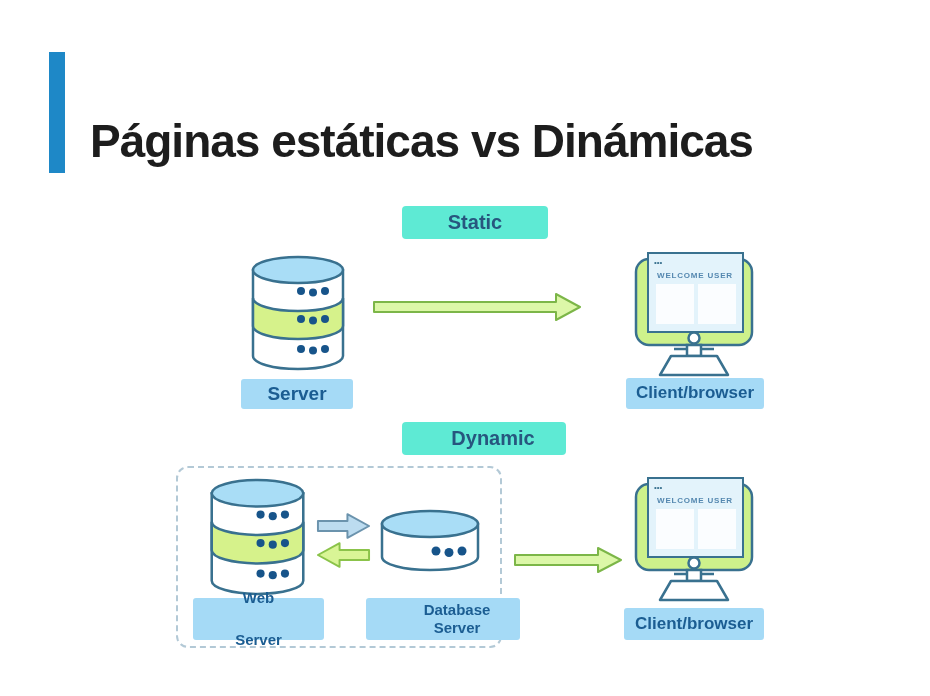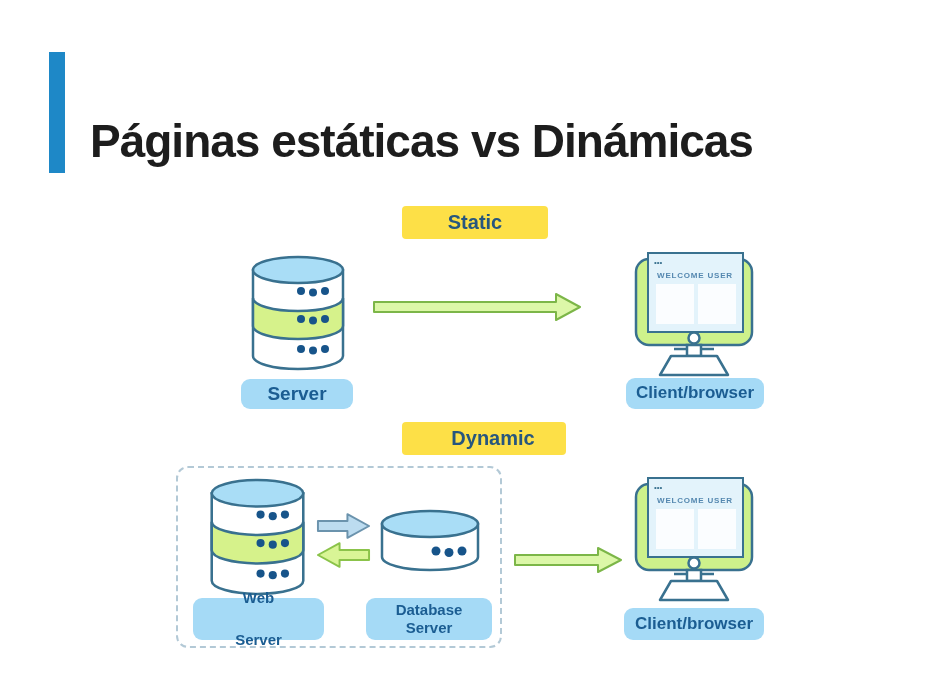--- a/index.html
+++ b/index.html
@@ -8,35 +8,35 @@
     overflow:hidden; font-family:"Liberation Sans", sans-serif;
   }
   
   .accent-bar { position:absolute; left:49px; top:52px; width:16px; height:121px; background:#1e88c7; }
   .page-title {
     position:absolute; left:90px; top:84px; width:810px;
     font-size:46px; font-weight:bold; color:#1d1d1d; letter-spacing:-1px; line-height:1.15;
   }
   
   .badge {
-    position:absolute; background:#fde047; color:#27567e; font-weight:bold;
+    position:absolute; background:#5eead4; color:#27567e; font-weight:bold;
     font-size:20px; border-radius:4px; display:flex; align-items:center; justify-content:center;
   }
   .badge-static { left:402px; top:206px; width:146px; height:33px; }
   .badge-dynamic { left:402px; top:422px; width:146px; height:33px;padding-left:18px; }
   
   .chip {
     position:absolute; background:#a5daf6; color:#1b5d92; font-weight:bold;
-    border-radius:9px; display:flex; flex-direction:column; align-items:center;
+    border-radius:3px; display:flex; flex-direction:column; align-items:center;
     justify-content:center; text-align:center; line-height:1.2;
   }
   .chip-server { left:241px; top:379px; width:112px; height:30px; font-size:19px; }
   .chip-client-static { left:626px; top:378px; width:138px; height:31px; font-size:17px; }
   .chip-web-server { left:193px; top:598px; width:131px; height:42px; font-size:15px;gap:24px; }
-  .chip-db-server { left:366px; top:598px; width:126px; height:42px; font-size:15px; }
+  .chip-db-server { left:366px; top:598px; width:126px; height:42px; font-size:15px;padding-left:28px; }
   .chip-client-dynamic { left:624px; top:608px; width:140px; height:32px; font-size:17px; }
   
   .dashed-box {
     position:absolute; left:176px; top:466px; width:326px; height:182px;
     border:2px dashed #b3c9d6; border-radius:12px; box-sizing:border-box;
   }
   
   .abs { position:absolute; }
   .icon-server-static { left:250px; top:255px; }
   .icon-monitor-static { left:629px; top:250px; }

